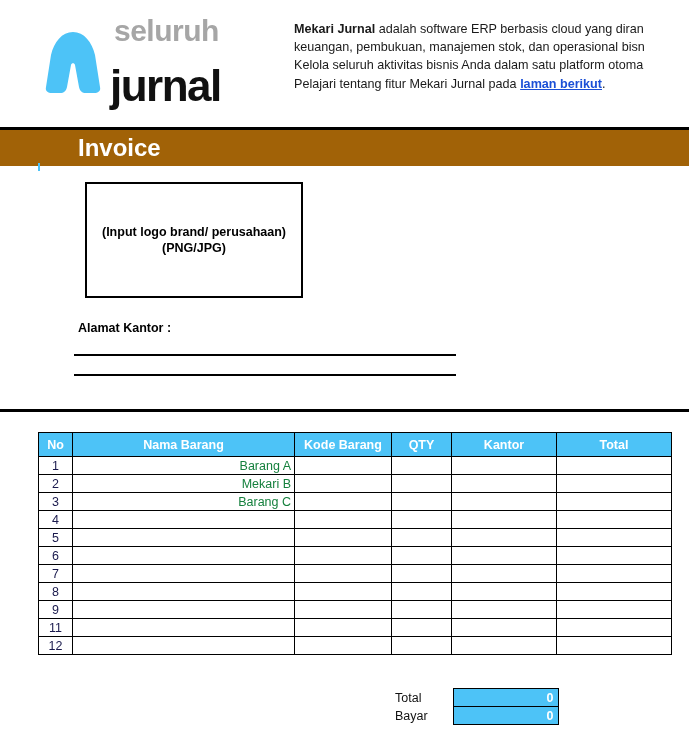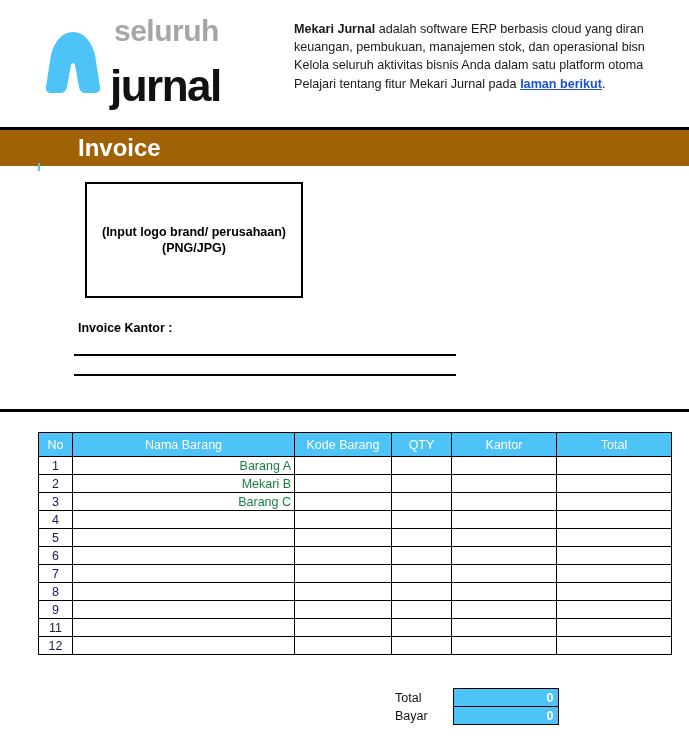--- a/index.html
+++ b/index.html
@@ -167,21 +167,21 @@
   table.items td {
     border: 1px solid #000000;
     height: 18px;
     padding: 0 3px;
     font-size: 12.5px;
     box-sizing: border-box;
   }
   table.items thead th {
     background: #4dc3f7;
     color: #ffffff;
-    font-weight: 400;
+    font-weight: 700;
     text-align: center;
     height: 24px;
   }
   table.items tbody td.c-no {
     text-align: center;
     color: #1a1a4d;
   }
   table.items tbody td.c-name {
     text-align: right;
     color: #15803d;
@@ -253,21 +253,21 @@
 </div>
 <div class="banner-tick"></div>
 
 <div class="logo-box">
   <div class="logo-box-text">
     <div>(Input logo brand/ perusahaan)</div>
     <div>(PNG/JPG)</div>
   </div>
 </div>
 
-<div class="alamat-label">Invoice Kantor :</div>
+<div class="alamat-label">Alamat Kantor :</div>
 <div class="alamat-line l1"></div>
 <div class="alamat-line l2"></div>
 
 <div class="rule-mid"></div>
 
 <div class="table-wrap">
   <table class="items">
     <colgroup>
       <col class="col-no">
         <col class="col-name">

